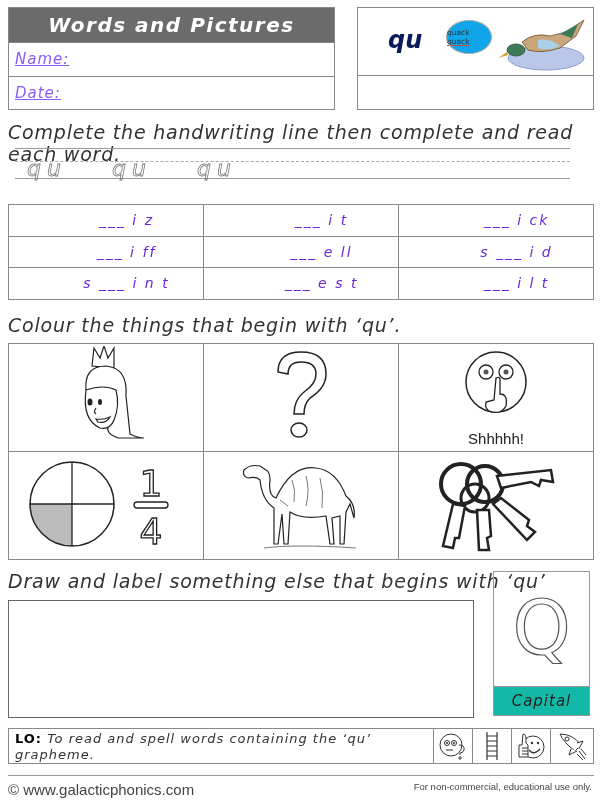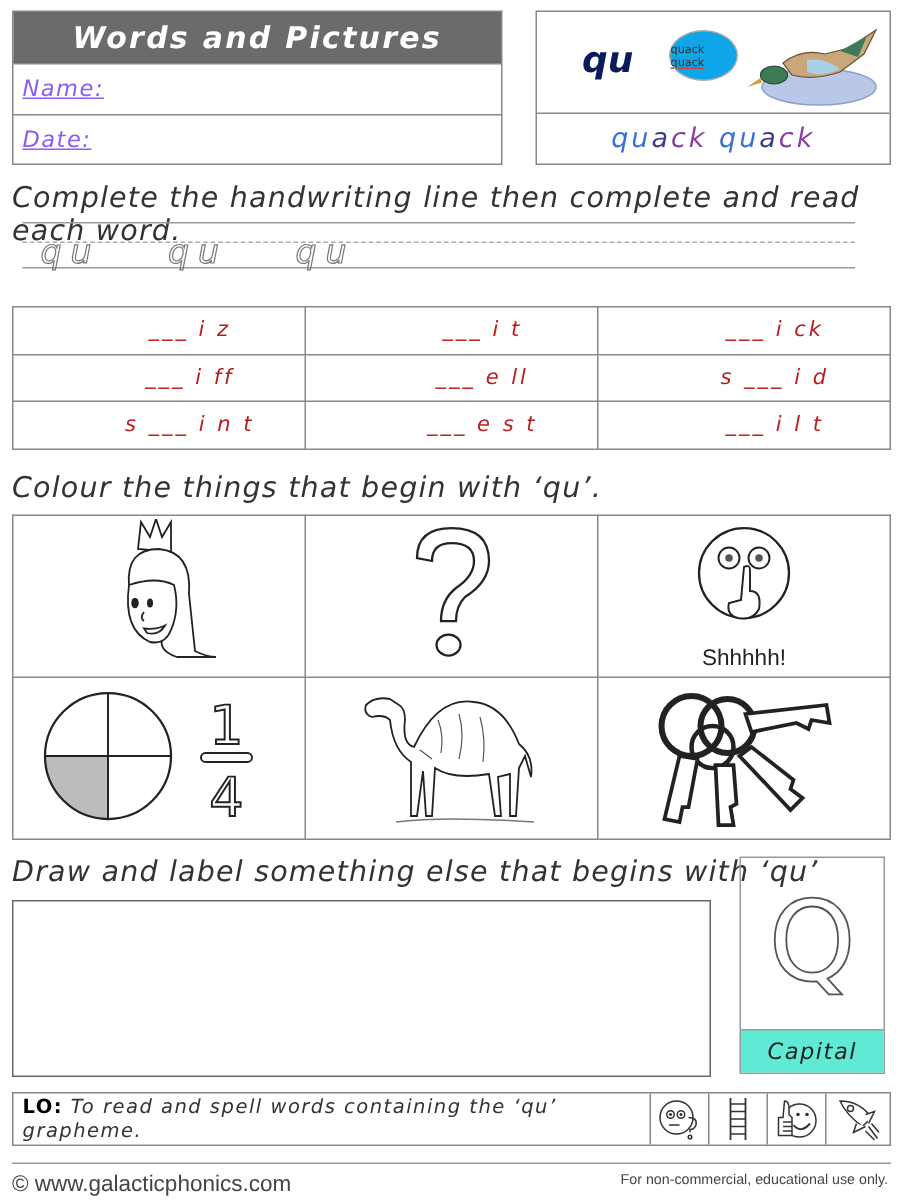--- a/index.html
+++ b/index.html
@@ -30,32 +30,32 @@
   #instr3 { left: 8px; top: 570px; }
 
   
   #hw { left: 15px; top: 148px; width: 555px; height: 40px; }
   .hw-line { position: absolute; left: 0; right: 0; border-top: 1px solid #999; }
   .hw-dash { position: absolute; left: 0; right: 0; border-top: 1px dashed #aaa; }
   .trace { position: absolute; top: 8px; font-size: 22px; color: transparent; -webkit-text-stroke: 0.8px #777; font-style: oblique; letter-spacing: 6px; font-family: "DejaVu Sans", sans-serif; }
 
   
   #words { left: 8px; top: 204px; width: 586px; height: 95px; border-collapse: collapse; }
-  #words td { border: 1px solid #888; width: 33.33%; height: 31.6px; text-align: center; font-size: 14px; color: #b91c1c; letter-spacing: 2px; padding-left: 41px; }
+  #words td { border: 1px solid #888; width: 33.33%; height: 31.6px; text-align: center; font-size: 14px; color: #6d28d9; letter-spacing: 2px; padding-left: 41px; }
 
   
   #pics { left: 8px; top: 343px; width: 586px; height: 216px; border-collapse: collapse; }
   #pics td { border: 1px solid #888; width: 33.33%; height: 108px; text-align: center; vertical-align: middle; position: relative; }
   .shh { font-size: 15px; font-family: "Liberation Sans", sans-serif; color: #222; }
 
   
   #draw-box { left: 8px; top: 600px; width: 466px; height: 118px; border: 1px solid #666; }
   #capital { left: 493px; top: 571px; width: 97px; height: 145px; border: 1px solid #999; }
   #capital-q { height: 114px; text-align: center; font-size: 74px; line-height: 112px; color: #fff; -webkit-text-stroke: 1.2px #555; font-family: "DejaVu Sans", sans-serif; }
-  #capital-label { height: 29px; border-top: 1px solid #999; background: #5eead4; text-align: center; font-size: 15px; line-height: 28px; letter-spacing: 1px; }
+  #capital-label { height: 29px; border-top: 1px solid #999; background: #14b8a6; text-align: center; font-size: 15px; line-height: 28px; letter-spacing: 1px; }
 
   
   #lo { left: 8px; top: 728px; width: 586px; height: 36px; border: 1px solid #888; display: flex; }
   #lo-text { flex: 1; font-size: 13px; line-height: 16px; padding: 2px 6px; letter-spacing: 1px; color: #333; border-right: 1px solid #888; }
   #lo-text b { font-style: normal; color: #000000; }
   .lo-icon { width: 39px; border-right: 1px solid #888; display: flex; align-items: center; justify-content: center; }
   .lo-icon:last-child { border-right: none; width: 42px; }
 
   #footer-rule { left: 8px; top: 775px; width: 586px; border-top: 1px solid #999; }
   #footer-left { left: 8px; top: 781px; font-size: 15px; color: #444; font-family: "Liberation Sans", sans-serif; }
@@ -80,23 +80,20 @@
     <svg id="duck" width="96" height="60" viewBox="0 0 96 60">
       <ellipse cx="52" cy="44" rx="38" ry="12" fill="#b9c8e8" stroke="#8aa0cc"></ellipse>
       <path d="M28 28 Q40 18 56 22 L72 18 L90 6 L82 22 L66 34 Q48 40 34 36 Z" fill="#c9a77a" stroke="#6b5030" stroke-width="0.8"></path>
       <path d="M44 26 Q56 24 66 32 Q54 38 44 34 Z" fill="#a8d0e6"></path>
       <path d="M66 20 L84 10 L78 24 Z" fill="#3f7a57"></path>
       <ellipse cx="22" cy="36" rx="9" ry="6" fill="#3f7a57" stroke="#2a4a36" stroke-width="0.8"></ellipse>
       <path d="M13 38 L4 44 L14 41 Z" fill="#d89c34"></path>
       <path d="M80 28 l4 -6 M86 30 l5 -4 M84 36 l6 0" stroke="#fff" stroke-width="1.5"></path>
     </svg>
   </div>
-  <div id="quack-line" class="hand">
-    <span class="c-blue">qu</span><span class="c-dark">a</span><span class="c-purple">ck</span><span> </span><span class="c-blue">qu</span><span class="c-dark">a</span><span class="c-purple">ck</span>
-  </div>
 </div>
 
 <div id="instr1" class="abs instr hand">Complete the handwriting line then complete and read each word.</div>
 
 <div id="hw" class="abs">
   <div class="hw-line" style="top:0px;"></div>
   <div class="hw-dash" style="top:13px;"></div>
   <div class="hw-line" style="top:30px;"></div>
   <span class="trace" style="left:12px;">qu</span>
   <span class="trace" style="left:97px;">qu</span>

